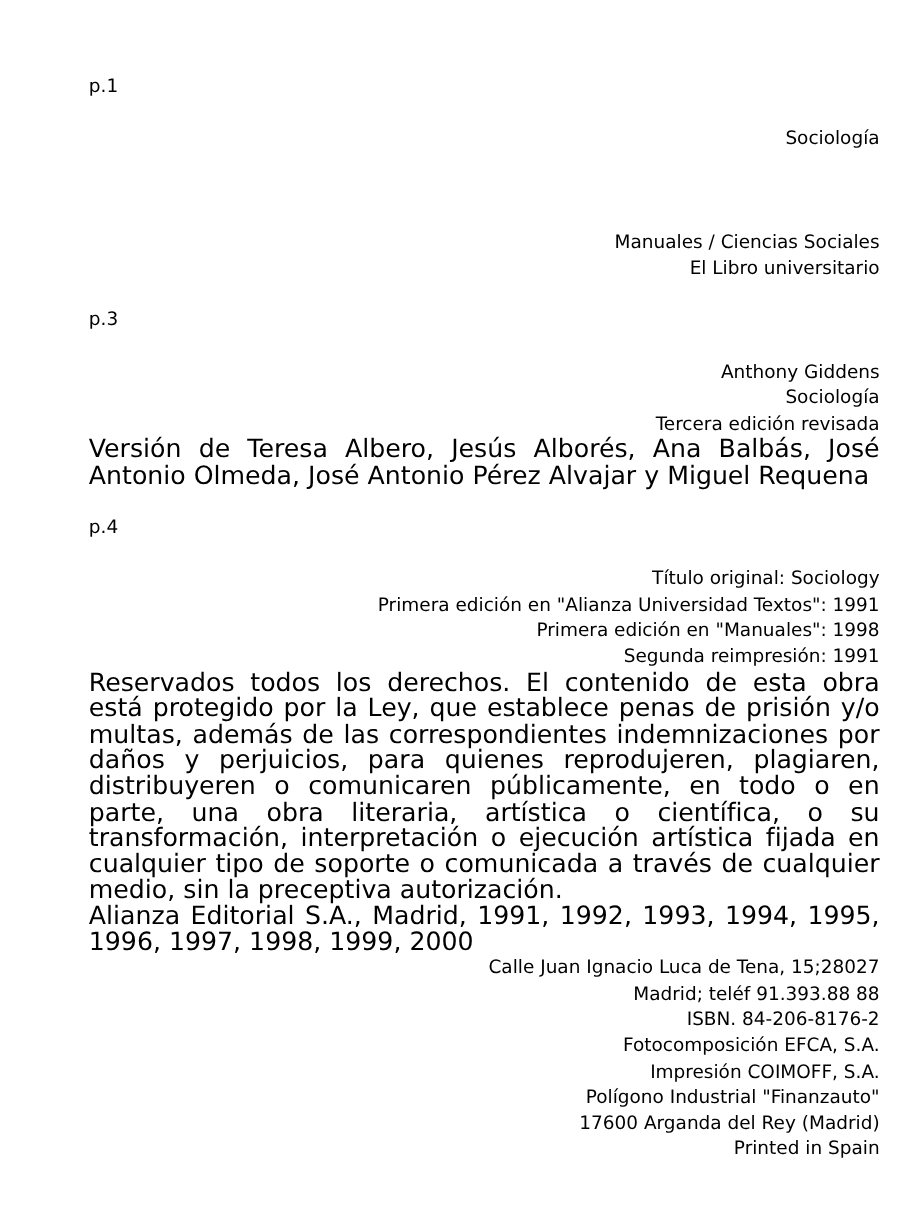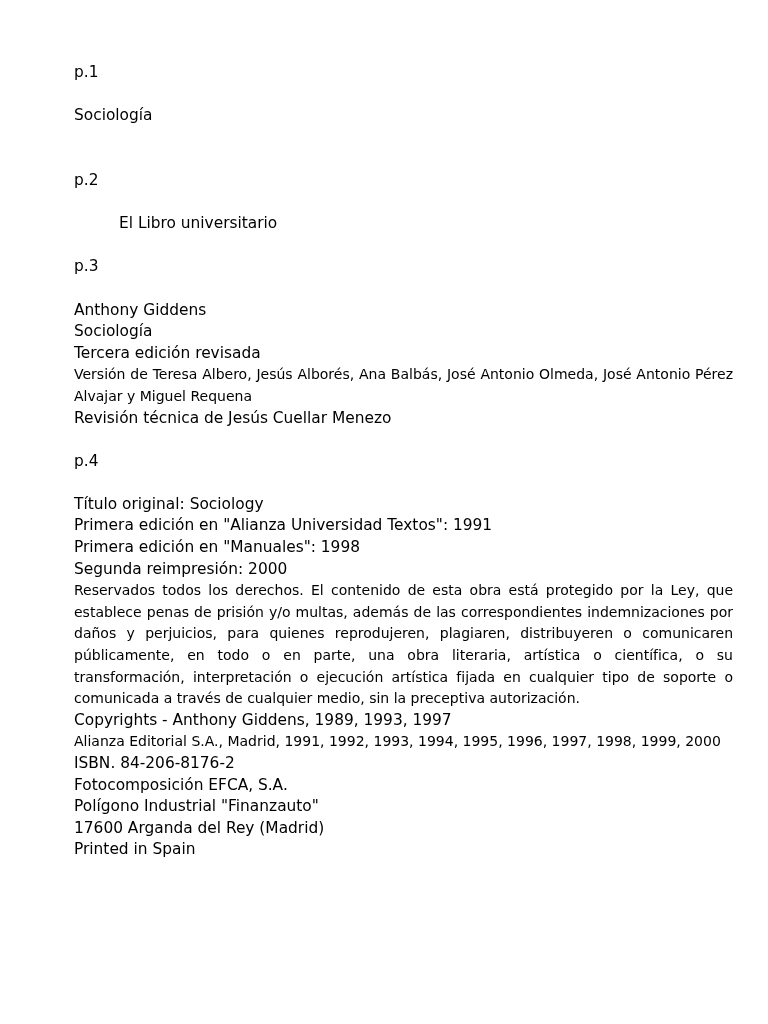--- a/index.html
+++ b/index.html
@@ -32,36 +32,37 @@
   .block {
     margin: 0;
     padding: 0;
   }
   .line {
     margin: 0;
     padding: 0;
     white-space: pre-wrap;
     font-size: 15.4px;
     line-height: 21.6px;
+    text-align: right;
   }
   .page-marker {
     margin: 0;
     padding: 0;
     font-size: 15.4px;
     line-height: 21.6px;
   }
   .gap {
     height: 21.6px;
     line-height: 21.6px;
     font-size: 15.4px;
   }
   .justified {
     text-align: justify;
     text-align-last: left;
-    font-size: 14px;
+    font-size: 21px;
     line-height: 21.6px;
     margin: 0;
     padding: 0;
     -webkit-hyphens: none;
     hyphens: none;
   }
   .indent-sub {
     padding-left: 45px;
   }
 </style>
@@ -74,50 +75,51 @@
     <div class="block">
       <div class="page-marker">p.1</div>
       <div class="gap">&nbsp;</div>
       <div class="line">Sociología</div>
     </div>
 
     <div class="gap">&nbsp;</div>
     <div class="gap">&nbsp;</div>
 
     <div class="block">
-      <div class="page-marker">p.2</div>
       <div class="gap">&nbsp;</div>
+      <div class="line">Manuales / Ciencias Sociales</div>
       <div class="line indent-sub">El Libro universitario</div>
     </div>
 
     <div class="gap">&nbsp;</div>
 
     <div class="block">
       <div class="page-marker">p.3</div>
       <div class="gap">&nbsp;</div>
       <div class="line">Anthony Giddens</div>
       <div class="line">Sociología</div>
       <div class="line">Tercera edición revisada</div>
       <div class="justified">Versión de Teresa Albero, Jesús Alborés, Ana Balbás, José Antonio Olmeda, José Antonio Pérez Alvajar y Miguel Requena</div>
-      <div class="line">Revisión técnica de Jesús Cuellar Menezo</div>
     </div>
 
     <div class="gap">&nbsp;</div>
 
     <div class="block">
       <div class="page-marker">p.4</div>
       <div class="gap">&nbsp;</div>
       <div class="line">Título original: Sociology</div>
       <div class="line">Primera edición en "Alianza Universidad Textos": 1991</div>
       <div class="line">Primera edición en "Manuales": 1998</div>
-      <div class="line">Segunda reimpresión: 2000</div>
+      <div class="line">Segunda reimpresión: 1991</div>
       <div class="justified">Reservados todos los derechos. El contenido de esta obra está protegido por la Ley, que establece penas de prisión y/o multas, además de las correspondientes indemnizaciones por daños y perjuicios, para quienes reprodujeren, plagiaren, distribuyeren o comunicaren públicamente, en todo o en parte, una obra literaria, artística o científica, o su transformación, interpretación o ejecución artística fijada en cualquier tipo de soporte o comunicada a través de cualquier medio, sin la preceptiva autorización.</div>
-      <div class="line">Copyrights - Anthony Giddens, 1989, 1993, 1997</div>
       <div class="justified">Alianza Editorial S.A., Madrid, 1991, 1992, 1993, 1994, 1995, 1996, 1997, 1998, 1999, 2000</div>
+      <div class="line">Calle Juan Ignacio Luca de Tena, 15;28027</div>
+      <div class="line">Madrid; teléf 91.393.88 88</div>
       <div class="line">ISBN. 84-206-8176-2</div>
       <div class="line">Fotocomposición EFCA, S.A.</div>
+      <div class="line">Impresión COIMOFF, S.A.</div>
       <div class="line">Polígono Industrial "Finanzauto"</div>
       <div class="line">17600 Arganda del Rey (Madrid)</div>
       <div class="line">Printed in Spain</div>
     </div>
 
   </div>
 </div>
 
 </body></html>

